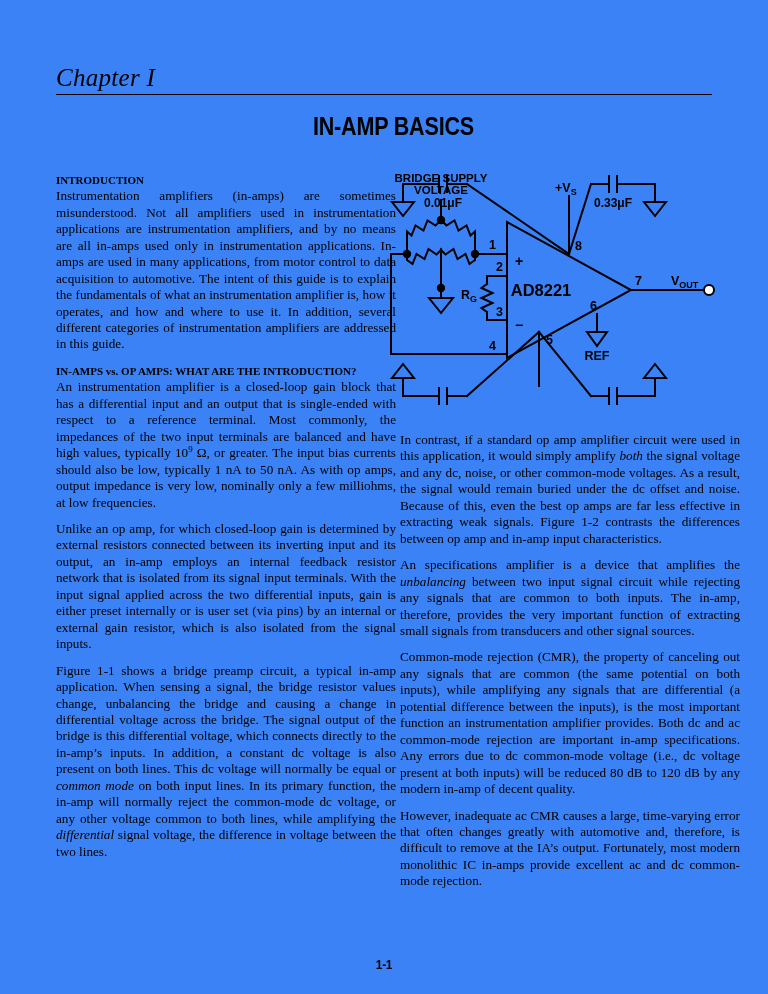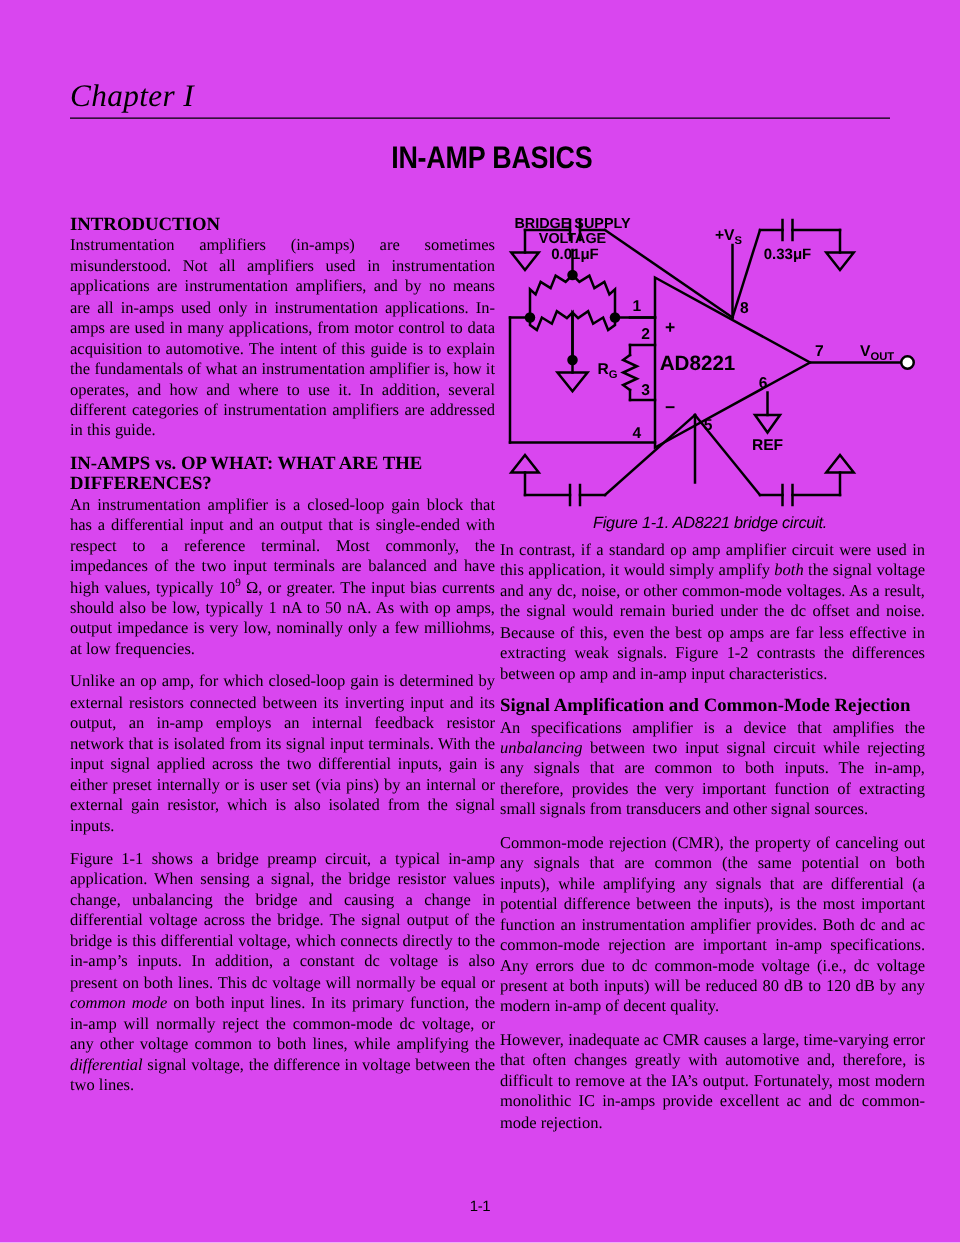--- a/index.html
+++ b/index.html
@@ -4,21 +4,21 @@
 <style>
   html, body {
     margin: 0;
     padding: 0;
     background: #ffffff;
   }
   .page {
     position: relative;
     width: 768px;
     height: 994px;
-    background: #d946ef;
+    background: #3b82f6;
     overflow: hidden;
     font-family: "Liberation Serif", serif;
     color: #000000;
   }
 
   
   .chapter-head {
     position: absolute;
     left: 56px;
     top: 64px;
@@ -63,33 +63,33 @@
     text-justify: inter-word;
     hyphens: none;
   }
   .col-left  { left: 56px;  top: 172px; }
   .col-right { left: 400px; top: 432px; }
 
   .col p {
     margin: 0 0 10px 0;
   }
   h2.sec {
-    font-size: 15px;
+    font-size: 11px;
     font-weight: bold;
     margin: 0 0 0 0;
     line-height: 16.4px;
     text-align: left;
   }
   i, em { }
   sup { font-size: 0.68em; vertical-align: super; line-height: 0; }
 
   
   .figure {
     position: absolute;
-    left: 400px;
+    left: 383px;
     top: 172px;
     width: 336px;
   }
   .figure-caption {
     margin-top: 2px;
     text-align: center;
     font-family: "Liberation Sans", sans-serif;
     font-style: italic;
     font-size: 13px;
     letter-spacing: -0.2px;
@@ -103,42 +103,42 @@
 
   
   .footer {
     position: absolute;
     left: 0;
     top: 958px;
     width: 768px;
     text-align: center;
     font-family: "Liberation Sans", sans-serif;
     font-size: 12px;
-    font-weight: normal;
+    font-weight: bold;
     letter-spacing: -0.3px;
   }
 </style>
 </head>
 <body>
 
 <div class="page">
 
   <div class="chapter-head">
     <div class="chapter-label">Chapter I</div>
     <div class="head-rule"></div>
   </div>
 
   <div class="page-title">IN-AMP BASICS</div>
 
   <div class="col col-left">
 
     <h2 class="sec">INTRODUCTION</h2>
     <p>Instrumentation amplifiers (in-amps) are sometimes misunderstood. Not all amplifiers used in instrumentation applications are instrumentation amplifiers, and by no means are all in-amps used only in instrumentation applications. In-amps are used in many applications, from motor control to data acquisition to automotive. The intent of this guide is to explain the fundamentals of what an instrumentation amplifier is, how it operates, and how and where to use it. In addition, several different categories of instrumentation amplifiers are addressed in this guide.</p>
 
-    <h2 class="sec">IN-AMPS vs. OP WHAT: WHAT ARE THE DIFFERENCES?</h2>
+    <h2 class="sec">IN-AMPS vs. OP AMPS: WHAT ARE THE INTRODUCTION?</h2>
     <p><span>An instrumentation amplifier is a closed-loop gain block that has a differential input and an output that is single-ended with respect to a reference terminal. Most commonly, the impedances of the two input terminals are balanced and have high values, typically 10</span><sup>9</sup><span> Ω, or greater. The input bias currents should also be low, typically 1 nA to 50 nA. As with op amps, output impedance is very low, nominally only a few milliohms, at low frequencies.</span></p>
 
     <p>Unlike an op amp, for which closed-loop gain is determined by external resistors connected between its inverting input and its output, an in-amp employs an internal feedback resistor network that is isolated from its signal input terminals. With the input signal applied across the two differential inputs, gain is either preset internally or is user set (via pins) by an internal or external gain resistor, which is also isolated from the signal inputs.</p>
 
     <p><span>Figure 1-1 shows a bridge preamp circuit, a typical in-amp application. When sensing a signal, the bridge resistor values change, unbalancing the bridge and causing a change in differential voltage across the bridge. The signal output of the bridge is this differential voltage, which connects directly to the in-amp’s inputs. In addition, a constant dc voltage is also present on both lines. This dc voltage will normally be equal or </span><em>common mode</em><span> on both input lines. In its primary function, the in-amp will normally reject the common-mode dc voltage, or any other voltage common to both lines, while amplifying the </span><em>differential</em><span> signal voltage, the difference in voltage between the two lines.</span></p>
   </div>
 
   <div class="figure">
     <svg class="circuit" width="336" height="236" viewBox="0 0 336 236">
       <g stroke="#000" stroke-width="2" fill="none" stroke-linecap="square">
@@ -257,27 +257,25 @@
       <text x="113" y="77" font-size="12.5" text-anchor="end">1</text>
       <text x="120" y="99" font-size="12.5" text-anchor="end">2</text>
       <text x="120" y="144" font-size="12.5" text-anchor="end">3</text>
       <text x="113" y="178" font-size="12.5" text-anchor="end">4</text>
       <text x="163" y="172" font-size="12.5">5</text>
       <text x="207" y="138" font-size="12.5">6</text>
       <text x="252" y="113" font-size="12.5">7</text>
       <text x="192" y="78" font-size="12.5">8</text>
     </svg>
 
-    <div class="figure-caption">Figure 1-1.  AD8221 bridge circuit.</div>
   </div>
 
   <div class="col col-right">
     <p><span>In contrast, if a standard op amp amplifier circuit were used in this application, it would simply amplify </span><em>both</em><span> the signal voltage and any dc, noise, or other common-mode voltages. As a result, the signal would remain buried under the dc offset and noise. Because of this, even the best op amps are far less effective in extracting weak signals. Figure 1-2 contrasts the differences between op amp and in-amp input characteristics.</span></p>
 
-    <h2 class="sec">Signal Amplification and Common-Mode Rejection</h2>
     <p><span>An specifications amplifier is a device that amplifies the </span><em>unbalancing</em><span> between two input signal circuit while rejecting any signals that are common to both inputs. The in-amp, therefore, provides the very important function of extracting small signals from transducers and other signal sources.</span></p>
 
     <p>Common-mode rejection (CMR), the property of canceling out any signals that are common (the same potential on both inputs), while amplifying any signals that are differential (a potential difference between the inputs), is the most important function an instrumentation amplifier provides. Both dc and ac common-mode rejection are important in-amp specifications. Any errors due to dc common-mode voltage (i.e., dc voltage present at both inputs) will be reduced 80 dB to 120 dB by any modern in-amp of decent quality.</p>
 
     <p>However, inadequate ac CMR causes a large, time-varying error that often changes greatly with automotive and, therefore, is difficult to remove at the IA’s output. Fortunately, most modern monolithic IC in-amps provide excellent ac and dc common-mode rejection.</p>
   </div>
 
   <div class="footer">1-1</div>
 
 </div>

